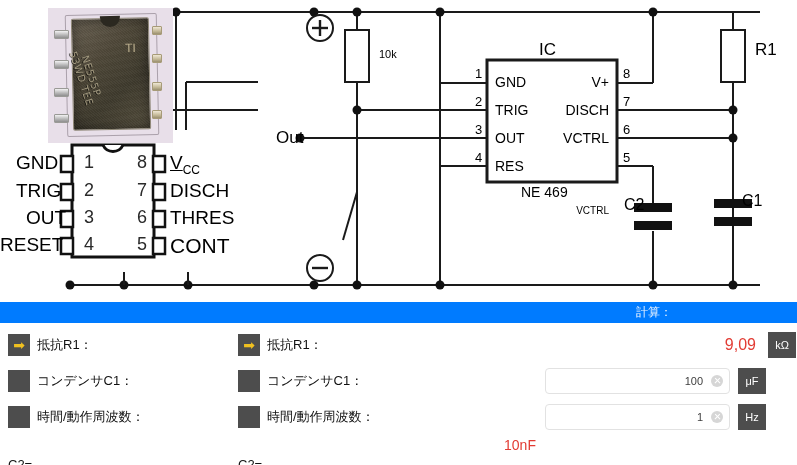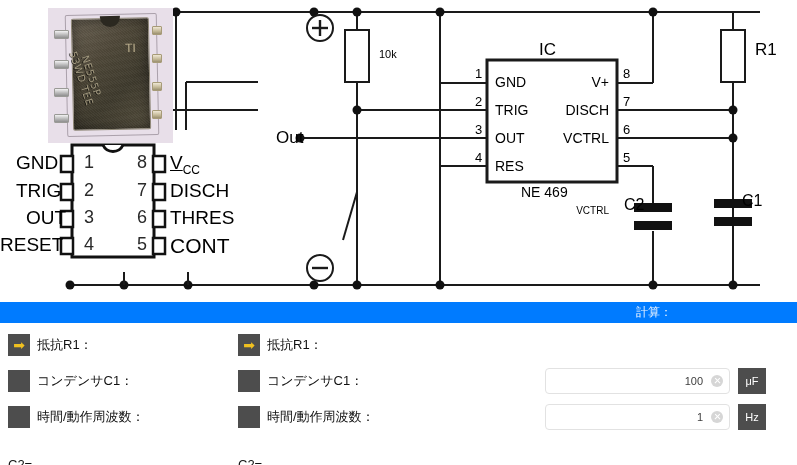--- a/index.html
+++ b/index.html
@@ -333,20 +333,24 @@
 
     <div class="row row-r1">
       <div class="ctl left">
         <span class="sqbtn arrow"></span>
         <span class="ctl-label">抵抗R1：</span>
       </div>
       <div class="ctl right">
         <span class="sqbtn arrow"></span>
         <span class="ctl-label">抵抗R1：</span>
       </div>
+      <div class="field-wrap" style="left:545px; top:3px;">
+        <div class="result-val">9,09</div>
+        <div class="unit-btn">kΩ</div>
+      </div>
     </div>
 
     <div class="row row-c1">
       <div class="ctl left">
         <span class="sqbtn"></span>
         <span class="ctl-label">コンデンサC1：</span>
       </div>
       <div class="ctl right">
         <span class="sqbtn"></span>
         <span class="ctl-label">コンデンサC1：</span>
@@ -377,15 +381,16 @@
         <div class="unit-btn">Hz</div>
       </div>
     </div>
 
     <div class="c2-line c2-left">
       <span class="c2-txt">C2=</span>
     </div>
     <div class="c2-line c2-mid">
       <span class="c2-txt">C2=</span>
     </div>
+    <div class="c2-res">10nF</div>
   </div>
 
 </div>
 
 </body></html>

